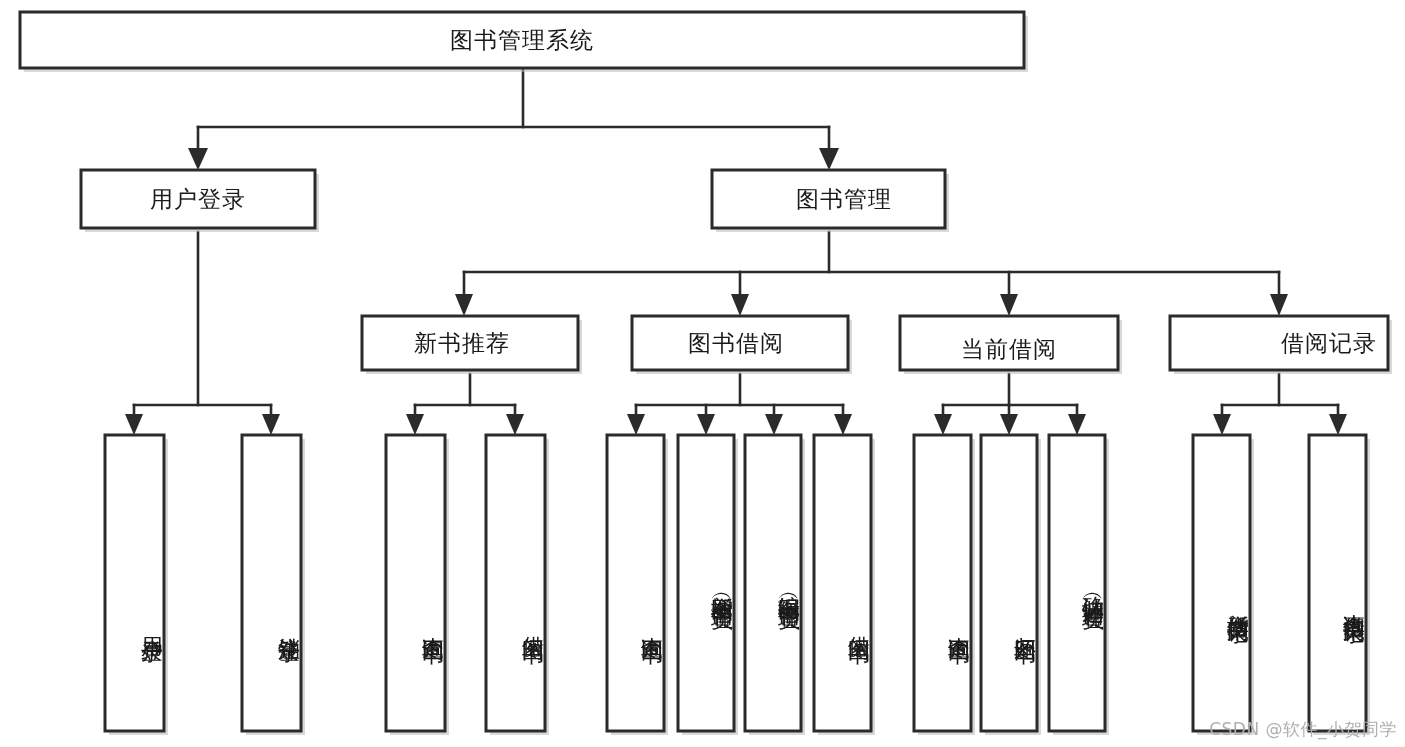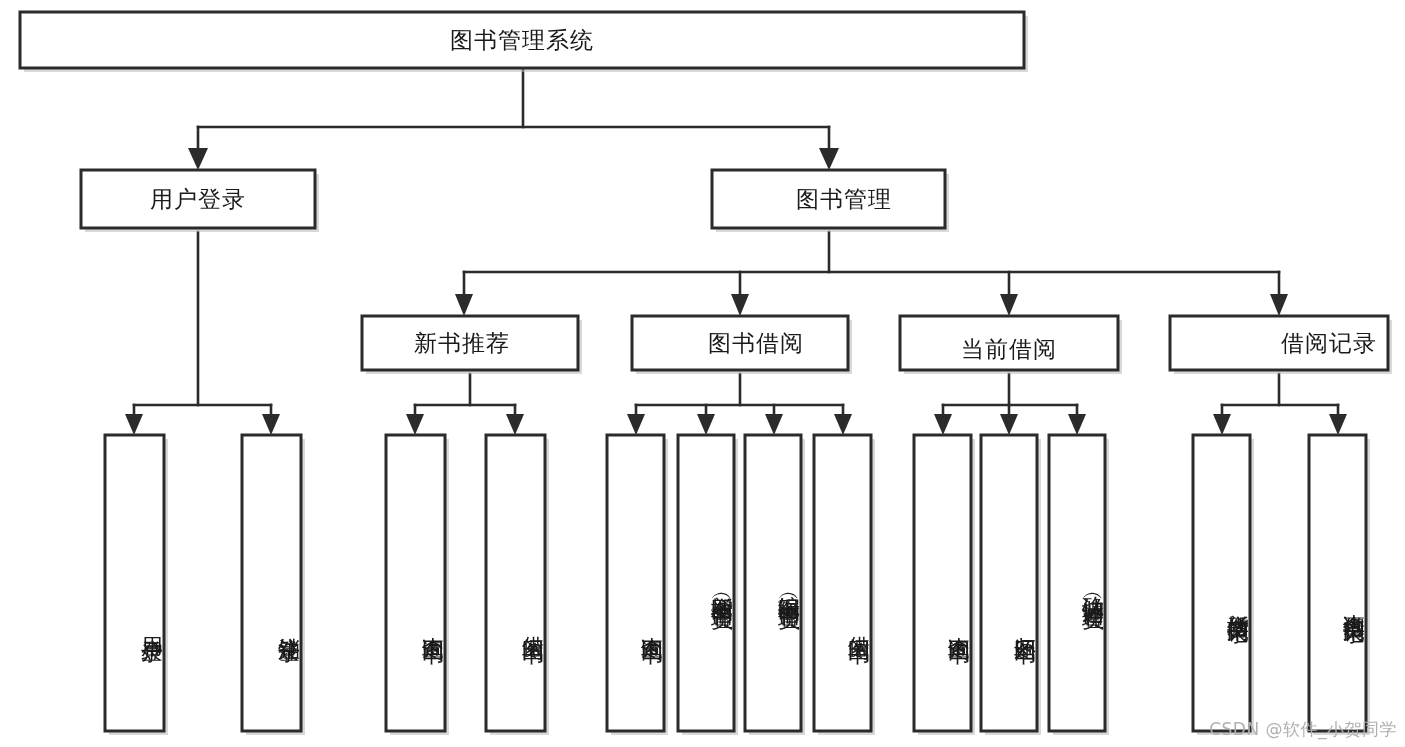--- a/index.html
+++ b/index.html
@@ -213,21 +213,21 @@
       <rect class="node-box" x="1309" y="435" width="57" height="296"></rect>
     </g>
   </svg>
 
   <div class="hlabel-wrap" style="left:20px; top:12px; width:1004px; height:56px;">图书管理系统</div>
 
   <div class="hlabel-wrap" style="left:81px; top:170px; width:234px; height:58px;">用户登录</div>
   <div class="hlabel-wrap" style="left:712px; top:170px; width:264px; height:58px;">图书管理</div>
 
   <div class="hlabel-wrap" style="left:362px; top:316px; width:200px; height:54px;">新书推荐</div>
-  <div class="hlabel-wrap" style="left:648px; top:316px; width:216px; height:54px;">图书借阅</div>
+  <div class="hlabel-wrap" style="left:628px; top:316px; width:216px; height:54px;">图书借阅</div>
   <div class="hlabel-wrap" style="left:900px; top:316px; width:218px; height:66px;">当前借阅</div>
   <div class="hlabel-wrap" style="left:1220px; top:316px; width:218px; height:54px;">借阅记录</div>
 
   <div class="vlabel-wrap" style="left:105px; top:435px; width:59px; height:296px; padding-top:80px; box-sizing:border-box;">用户登录</div>
   <div class="vlabel-wrap" style="left:242px; top:435px; width:59px; height:296px; padding-top:80px; box-sizing:border-box;">注销登录</div>
 
   <div class="vlabel-wrap" style="left:386px; top:435px; width:59px; height:296px; padding-top:80px; box-sizing:border-box;">查询图书</div>
   <div class="vlabel-wrap" style="left:486px; top:435px; width:59px; height:296px; padding-top:80px; box-sizing:border-box;">借阅图书</div>
 
   <div class="vlabel-wrap" style="left:607px; top:435px; width:57px; height:296px; padding-top:80px; box-sizing:border-box;">查询图书</div>

